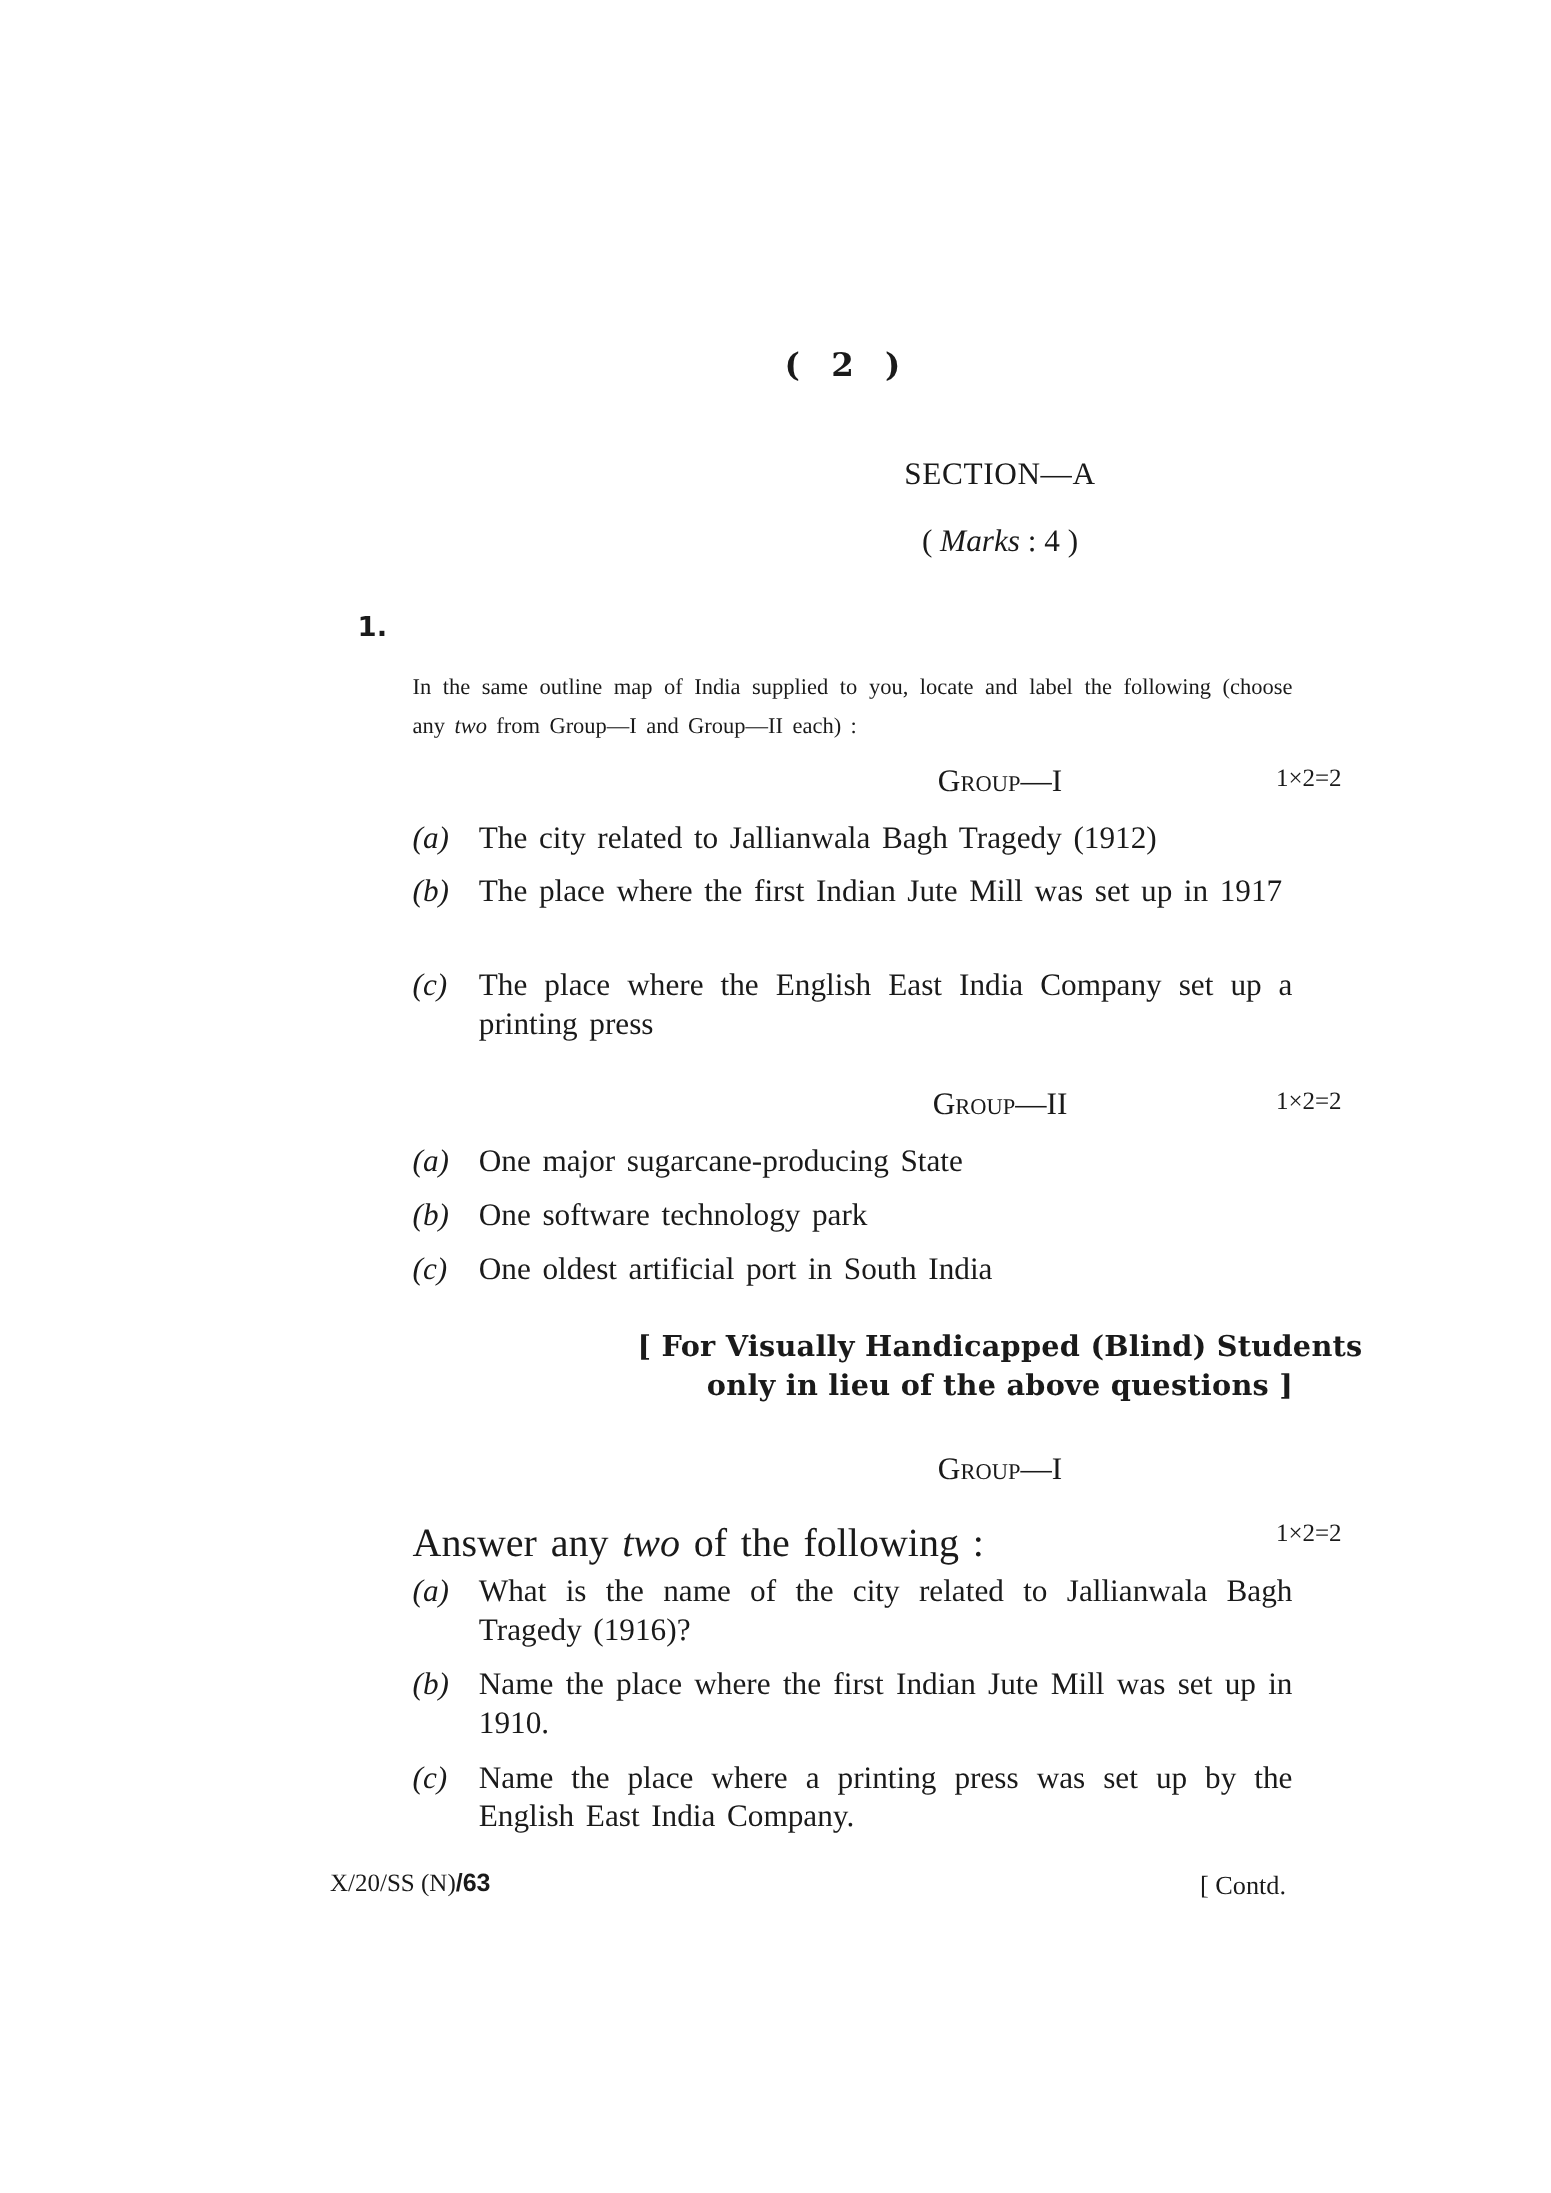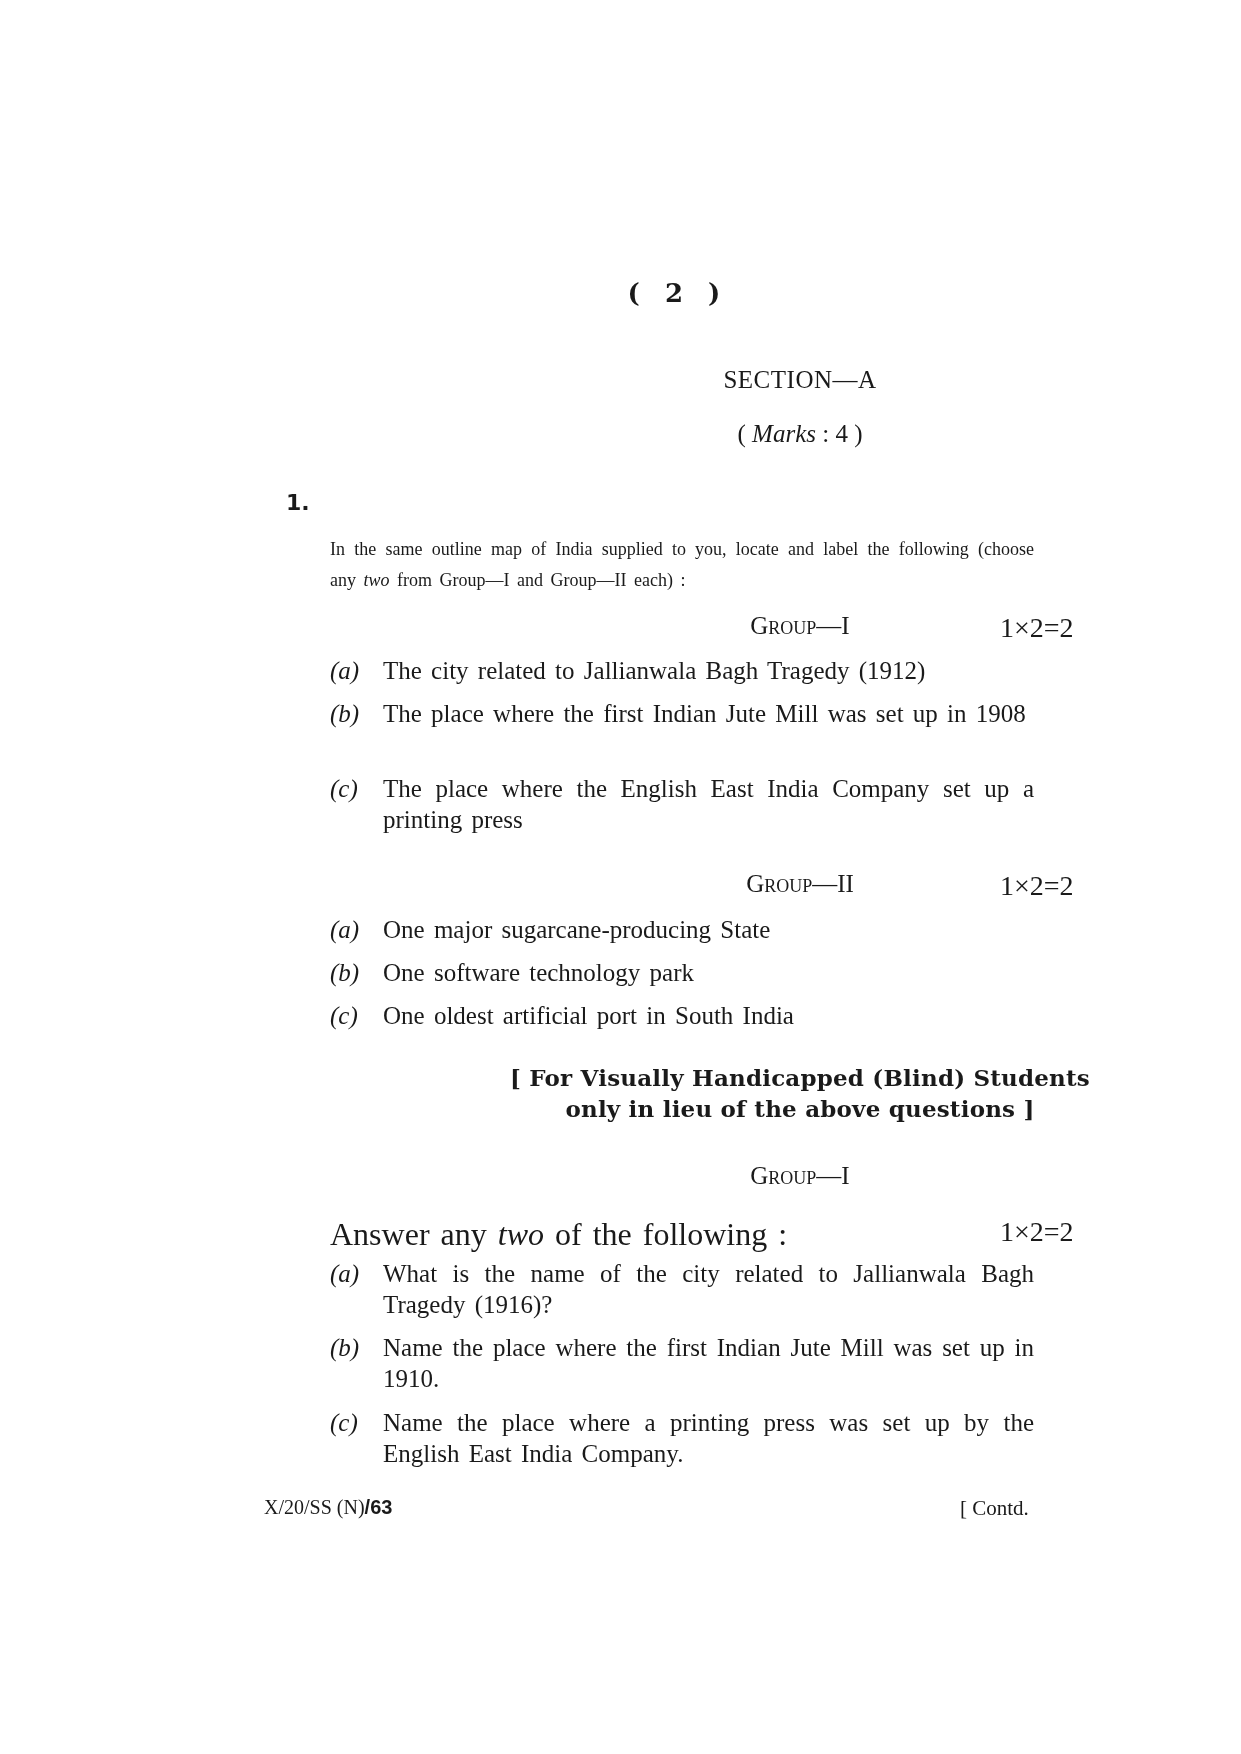--- a/index.html
+++ b/index.html
@@ -27,21 +27,21 @@
     .q-text {
       left: 330px; top: 488px; width: 704px; font-size: 18px; line-height: 31px;
       text-align: justify; text-align-last: left; word-spacing: 3px; margin-top: 46px;
     }
     .q-text i { font-style: italic; }
     .group-head {
       left: 300px; width: 1000px; text-align: center; font-size: 25px;
       font-variant: small-caps; padding-right: 0;
     }
     .marks-right {
-      left: 1000px; width: 94px; text-align: left; font-size: 28px;
+      left: 1000px; width: 94px; text-align: center; font-size: 20px;
     }
     .item {
       left: 330px; width: 704px; font-size: 25px; line-height: 31px;
     }
     .item .lbl {
       position: absolute; left: 0; top: 0; font-style: italic; width: 50px;
     }
     .item .txt {
       display: block; margin-left: 53px; text-align: justify;
       text-align-last: left; word-spacing: 3px;
@@ -76,21 +76,21 @@
 
 <div class="abs group-head" style="top:612px;">Group—I</div>
 <div class="abs marks-right" style="top:612px;">1×2=2</div>
 
 <div class="abs item" style="top:655px;">
   <span class="lbl">(a)</span>
   <span class="txt">The city related to Jallianwala Bagh Tragedy (1912)</span>
 </div>
 <div class="abs item" style="top:698px;">
   <span class="lbl">(b)</span>
-  <span class="txt">The place where the first Indian Jute Mill was set up in 1908</span>
+  <span class="txt">The place where the first Indian Jute Mill was set up in 1917</span>
 </div>
 <div class="abs item" style="top:773px;">
   <span class="lbl">(c)</span>
   <span class="txt">The place where the English East India Company set up a printing press</span>
 </div>
 
 <div class="abs group-head" style="top:870px;">Group—II</div>
 <div class="abs marks-right" style="top:870px;">1×2=2</div>
 
 <div class="abs item" style="top:914px;">

